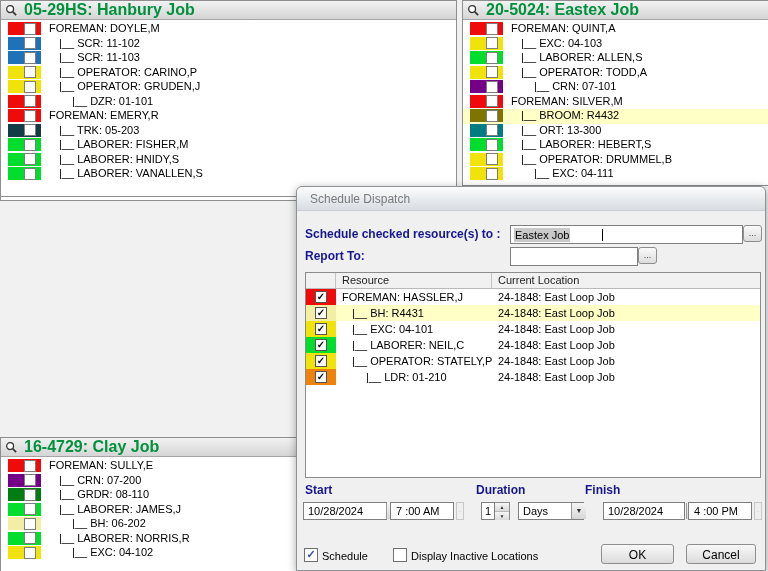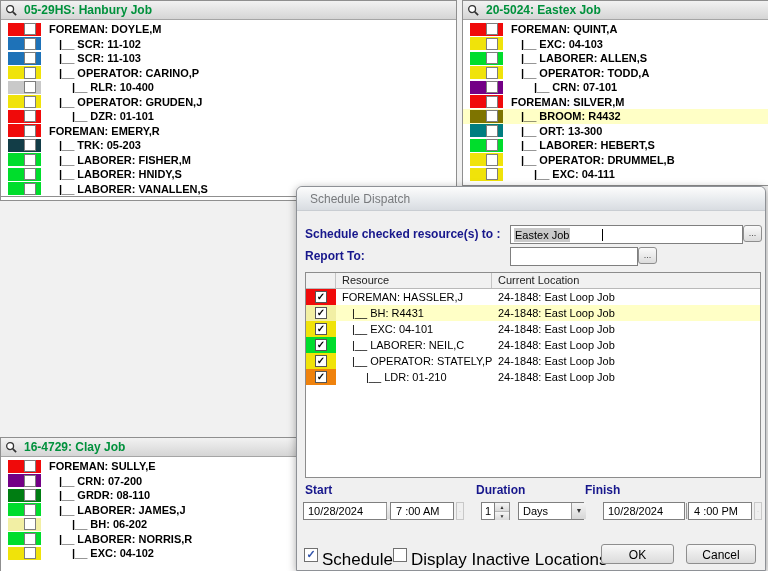--- a/index.html
+++ b/index.html
@@ -4,25 +4,25 @@
 <style>
   html,body{margin:0;padding:0;width:768px;height:571px;overflow:hidden;
     background:#F1F1F1;font-family:"Liberation Sans",sans-serif;-webkit-font-smoothing:none;}
   .screen{position:relative;width:768px;height:571px;}
 
   
   .panel{position:absolute;background:#FFFFFF;border:1px solid #8F8F8F;overflow:hidden;box-sizing:border-box;}
   .phead{height:18px;background:linear-gradient(#F2F2F2,#D5D5D5);border-bottom:1px solid #A5A5A5;
     display:flex;align-items:center;position:relative;}
   .mag{width:15px;height:14px;margin-left:3px;display:inline-flex;align-items:center;justify-content:center;}
-  .ptitle{color:#00913C;font-weight:bold;font-size:12px;margin-left:5px;white-space:nowrap;}
+  .ptitle{color:#00913C;font-weight:bold;font-size:16px;margin-left:5px;white-space:nowrap;}
   .hd-cb{position:absolute;right:11px;top:2px;width:12px;height:12px;background:#F2F2F2;
     border:1px solid #9A9A9A;box-shadow:inset 1px 1px 0 #fff;}
   .tree{padding-top:2px;}
-  .trow{height:14.5px;display:flex;align-items:center;white-space:nowrap;font-weight:bold;}
+  .trow{height:14.5px;display:flex;white-space:nowrap;}
   .blk{width:33px;height:13px;flex:none;margin-left:7px;display:flex;align-items:center;}
   .cb{width:10px;height:10px;margin-left:16px;background:#FFFFFF;border:1px solid #7E7E7E;flex:none;
     font-size:10px;line-height:9px;text-align:center;color:#000;font-weight:bold;}
   .lbl{font-size:11px;color:#000;}
   .tree .lbl.lvl0{margin-left:8px;}
   .tree .lbl.lvl1{margin-left:18px;}
   .tree .lbl.lvl2{margin-left:31px;}
 
   
   .dialog{position:absolute;left:296px;top:186px;width:470px;height:385px;background:#F0F0F0;
@@ -67,21 +67,21 @@
     box-sizing:border-box;font-size:6px;color:#999;text-align:center;line-height:16px;}
   .dur-box{position:absolute;height:18px;display:flex;box-sizing:border-box;}
   .dur-val{width:14px;background:#FFF;border:1px solid #7F7F7F;font-size:11px;text-align:center;
     padding-top:2px;box-sizing:border-box;}
   .spin-col{width:15px;display:flex;flex-direction:column;border:1px solid #8E8E8E;border-left:none;box-sizing:border-box;}
   .spin-btn{flex:1;background:linear-gradient(#F6F6F6,#DADADA);font-size:5px;color:#333;text-align:center;
     line-height:8px;border-bottom:1px solid #B9B9B9;}
   .spin-btn:last-child{border-bottom:none;}
   .x-cb{position:absolute;width:12px;height:12px;background:#FFF;border:1px solid #707070;
     font-size:11px;line-height:11px;text-align:center;color:#3355AA;font-weight:bold;box-sizing:content-box;}
-  .x-lbl{position:absolute;font-size:17px;color:#000;white-space:nowrap;}
+  .x-lbl{position:absolute;font-size:11px;color:#000;white-space:nowrap;}
   .btn{position:absolute;height:20px;border:1px solid #8E8E8E;border-radius:3px;
     background:linear-gradient(#F8F8F8,#DBDBDB);font-size:12px;color:#000;text-align:center;
     line-height:18px;box-sizing:border-box;font-family:"Liberation Sans",sans-serif;}
 </style>
 </head>
 <body>
 
 <div class="screen">
 
   <section class="panel" style="left:0;top:2;width:457px;height:201px;">
@@ -309,26 +309,20 @@
           <span class="lbl lvl1">|__ SCR: 11-103</span>
         </div>
 
         <div class="trow">
           <span class="blk" style="background-color: rgb(240, 227, 10);">
             <span class="cb"></span>
           </span>
           <span class="lbl lvl1">|__ OPERATOR: CARINO,P</span>
         </div>
 
-        <div class="trow">
-          <span class="blk" style="background-color: rgb(201, 201, 201);">
-            <span class="cb"></span>
-          </span>
-          <span class="lbl lvl2">|__ RLR: 10-400</span>
-        </div>
 
         <div class="trow">
           <span class="blk" style="background-color: rgb(240, 227, 10);">
             <span class="cb"></span>
           </span>
           <span class="lbl lvl1">|__ OPERATOR: GRUDEN,J</span>
         </div>
 
         <div class="trow">
           <span class="blk" style="background-color: rgb(240, 10, 10);">

